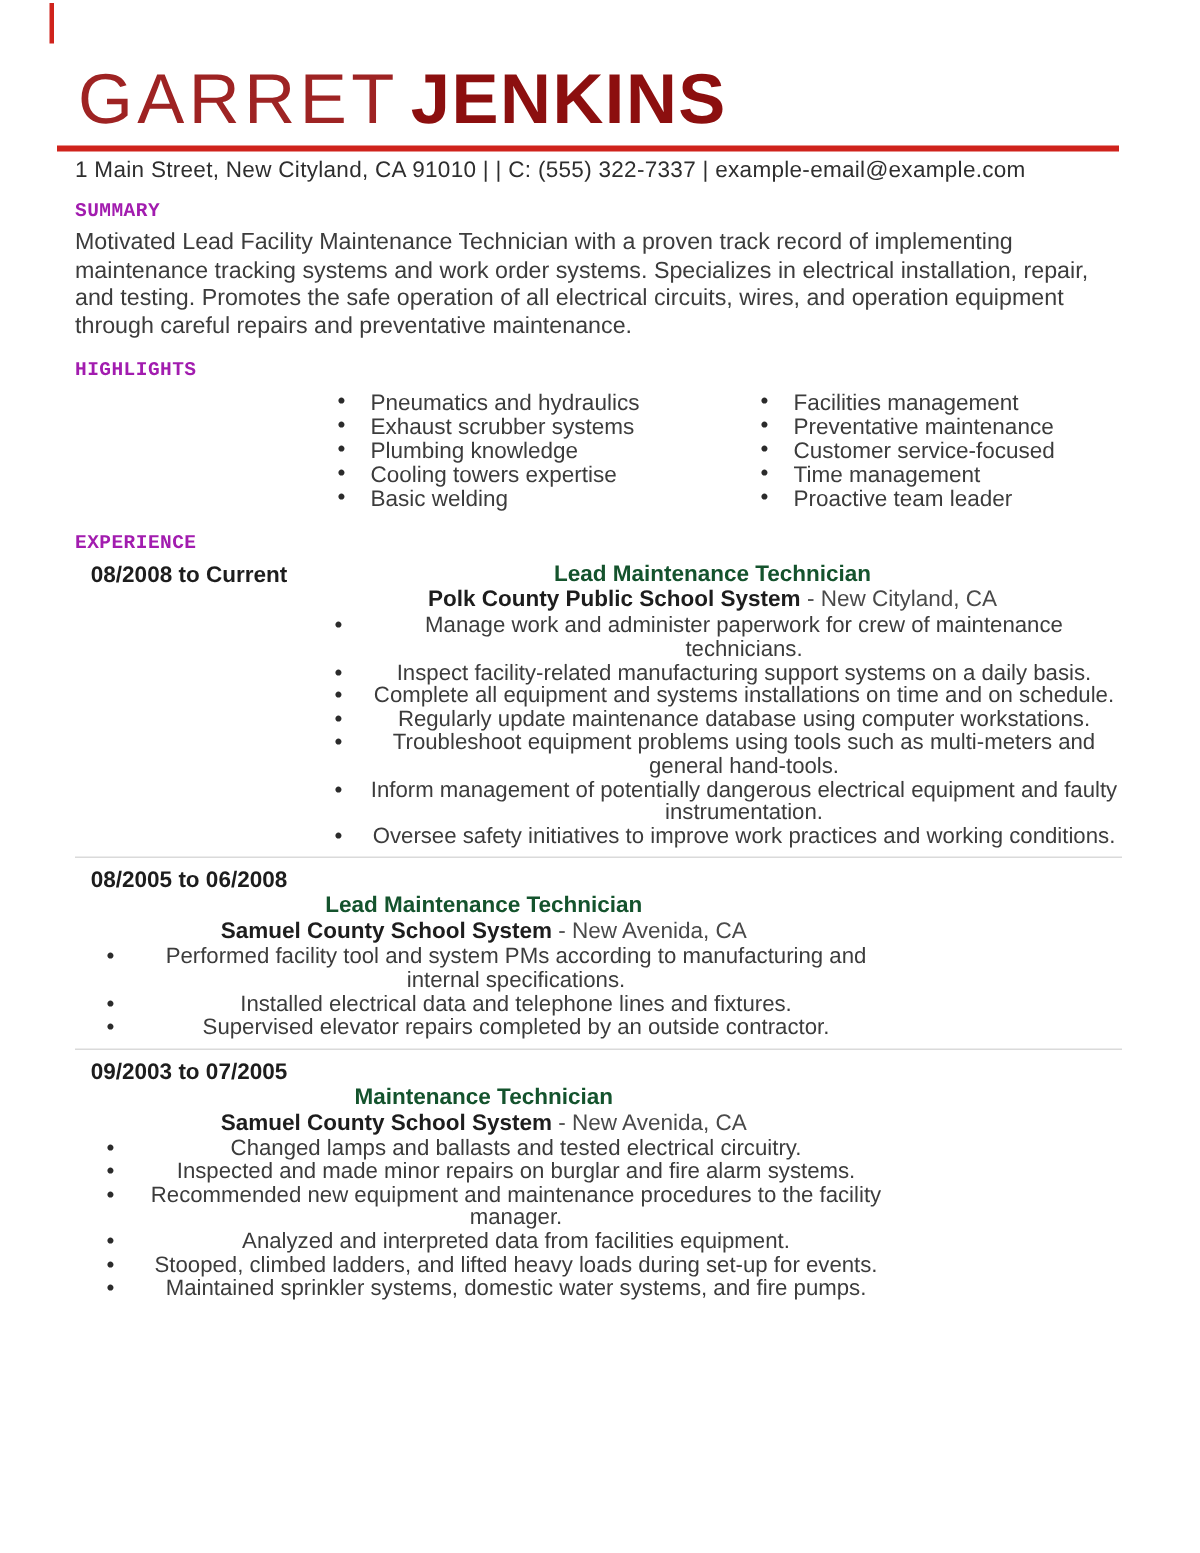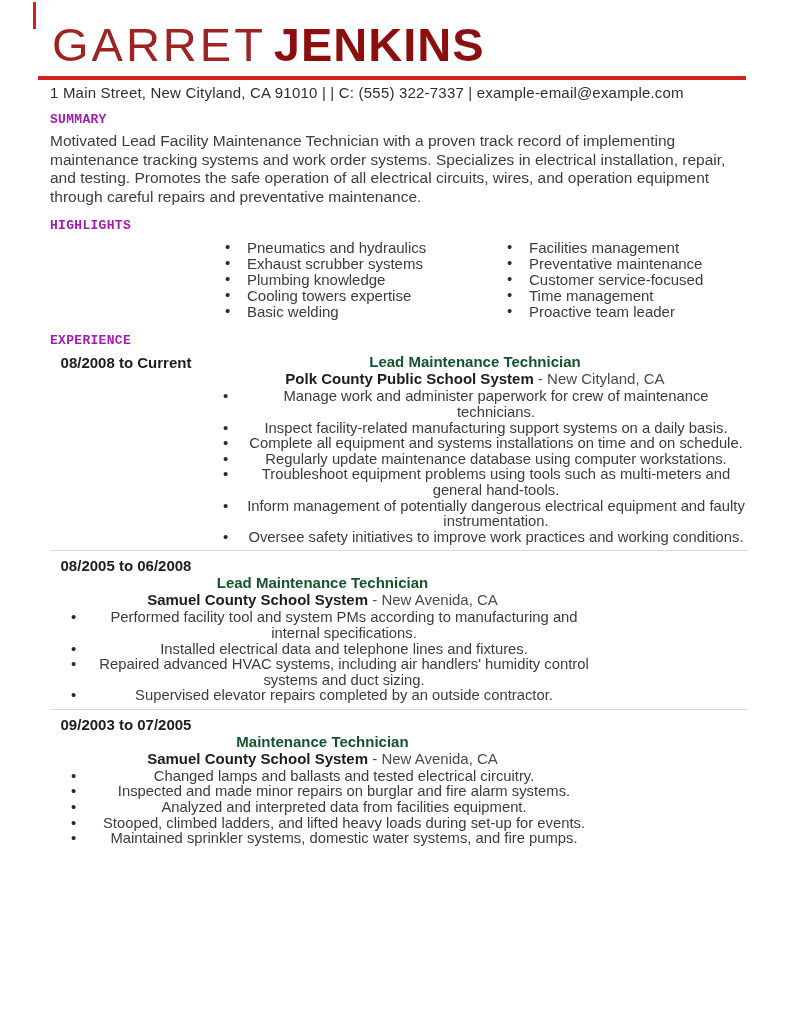--- a/index.html
+++ b/index.html
@@ -1,21 +1,21 @@
 <!DOCTYPE html>
 <html><head>
 <meta charset="utf-8">
 <style>
   html,body{margin:0;padding:0;background:#ffffff;}
   body{
     width:800px;height:1035px;overflow:hidden;position:relative;
     font-family:"Liberation Sans","DejaVu Sans",sans-serif;
     color:#3c3c3c;-webkit-font-smoothing:antialiased;
   }
-  .page{position:absolute;inset:0;padding:19px 52px 0 50px;box-sizing:border-box;}
+  .page{position:absolute;inset:0;padding:40px 52px 0 50px;box-sizing:border-box;}
   .top-tick{position:absolute;left:33px;top:2px;width:3px;height:27px;background:#cf231c;}
 
   
   h1{margin:2px 0 0 2px;font-size:47px;line-height:48px;white-space:nowrap;font-weight:normal;}
   h1 .first{color:#9e2323;letter-spacing:3px;font-weight:normal;}
   h1 .last{color:#8c0f0f;font-weight:bold;letter-spacing:1px;margin-left:8px;}
   .rule{height:4px;background:#cf231c;margin:7px 0 0 -12px;width:708px;}
   .contact{margin-top:4px;font-size:15px;color:#2e2e2e;letter-spacing:0.2px;}
 
   
@@ -111,35 +111,35 @@
 
       <article class="job">
         <div class="dates">08/2005 to 06/2008</div>
         <div class="content">
           <div class="title">Lead Maintenance Technician</div>
           <div class="companyline"><span class="company">Samuel County School System</span> <span class="location">- New Avenida, CA</span></div>
           <ul>
 
           <li><span>Performed facility tool and system PMs according to manufacturing and internal specifications.</span></li>
               <li><span>Installed electrical data and telephone lines and fixtures.</span></li>
-              <li><span>Repaired advanced HVAC systems, including air handlers' humidity control systems and duct sizing.</span></li>
               <li><span>Supervised elevator repairs completed by an outside contractor.</span></li>
             </ul>
         </div>
       </article>
 
       <article class="job">
         <div class="dates">09/2003 to 07/2005</div>
         <div class="content">
           <div class="title">Maintenance Technician</div>
           <div class="companyline"><span class="company">Samuel County School System</span> <span class="location">- New Avenida, CA</span></div>
           <ul>
 
           <li><span>Changed lamps and ballasts and tested electrical circuitry.</span></li>
               <li><span>Inspected and made minor repairs on burglar and fire alarm systems.</span></li>
+              <li><span>Recommended new equipment and maintenance procedures to the facility manager.</span></li>
               <li><span>Analyzed and interpreted data from facilities equipment.</span></li>
               <li><span>Stooped, climbed ladders, and lifted heavy loads during set-up for events.</span></li>
               <li><span>Maintained sprinkler systems, domestic water systems, and fire pumps.</span></li>
             </ul>
         </div>
       </article>
 
     </div>
   </section>
 </div>

